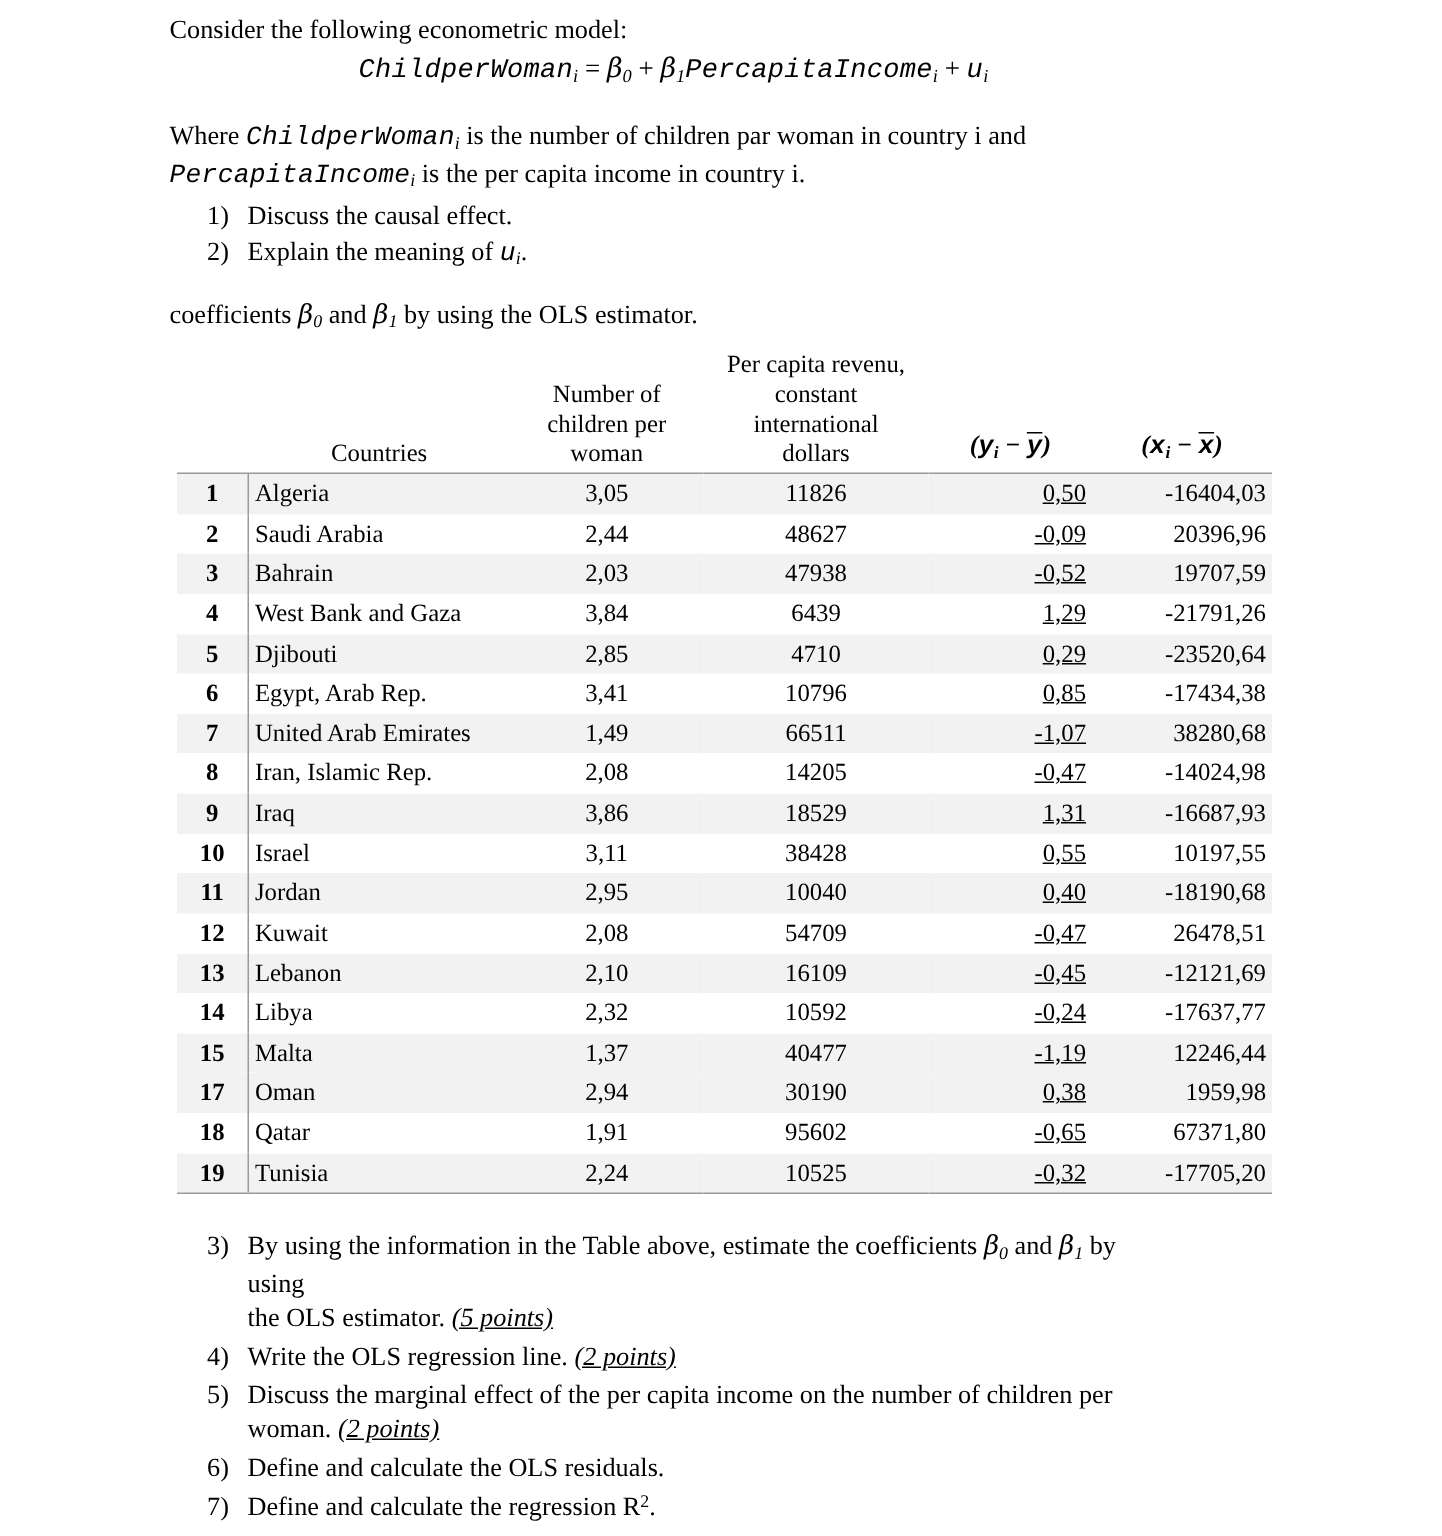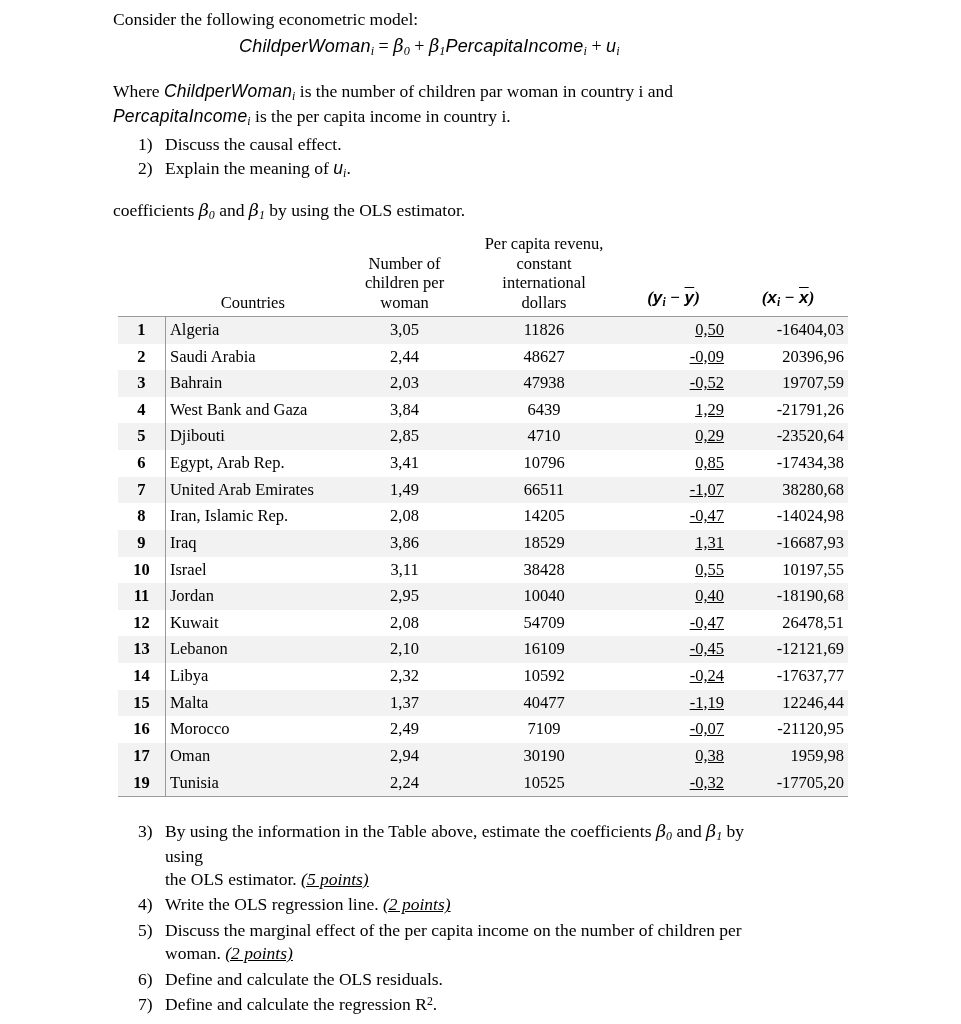--- a/index.html
+++ b/index.html
@@ -31,21 +31,21 @@
   .spacer-md { height: 16px; }
   .spacer-lg { height: 20px; }
 
   .equation {
     text-align: left;
     padding-left: 126px;
     font-size: 18px;
     margin-top: 4px;
   }
   .mi {
-    font-family: Liberation Sans, sans-serif;
+    font-family: Liberation Mono, monospace;
     font-style: italic;
     letter-spacing: 0.2px;
   }
   .beta { font-style: italic; font-family: "DejaVu Serif", serif; }
   sub {
     font-size: 0.68em;
     vertical-align: -0.28em;
     font-style: italic;
   }
   sup {
@@ -306,36 +306,36 @@
             <td class="num4">-17637,77</td>
           </tr>
           <tr class="shaded">
             <td class="idx">15</td>
             <td class="country">Malta</td>
             <td class="num1">1,37</td>
             <td class="num2">40477</td>
             <td class="num3">-1,19</td>
             <td class="num4">12246,44</td>
           </tr>
-          <tr>
-            <td class="idx">16</td>
-            <td class="country">Morocco</td>
-            <td class="num1">2,49</td>
-            <td class="num2">7109</td>
-            <td class="num3">-0,07</td>
-            <td class="num4">-21120,95</td>
-          </tr>
           <tr class="shaded">
             <td class="idx">17</td>
             <td class="country">Oman</td>
             <td class="num1">2,94</td>
             <td class="num2">30190</td>
             <td class="num3">0,38</td>
             <td class="num4">1959,98</td>
           </tr>
+          <tr>
+            <td class="idx">18</td>
+            <td class="country">Qatar</td>
+            <td class="num1">1,91</td>
+            <td class="num2">95602</td>
+            <td class="num3">-0,65</td>
+            <td class="num4">67371,80</td>
+          </tr>
           <tr class="shaded">
             <td class="idx">19</td>
             <td class="country">Tunisia</td>
             <td class="num1">2,24</td>
             <td class="num2">10525</td>
             <td class="num3">-0,32</td>
             <td class="num4">-17705,20</td>
           </tr>
         </tbody>
     </table>

